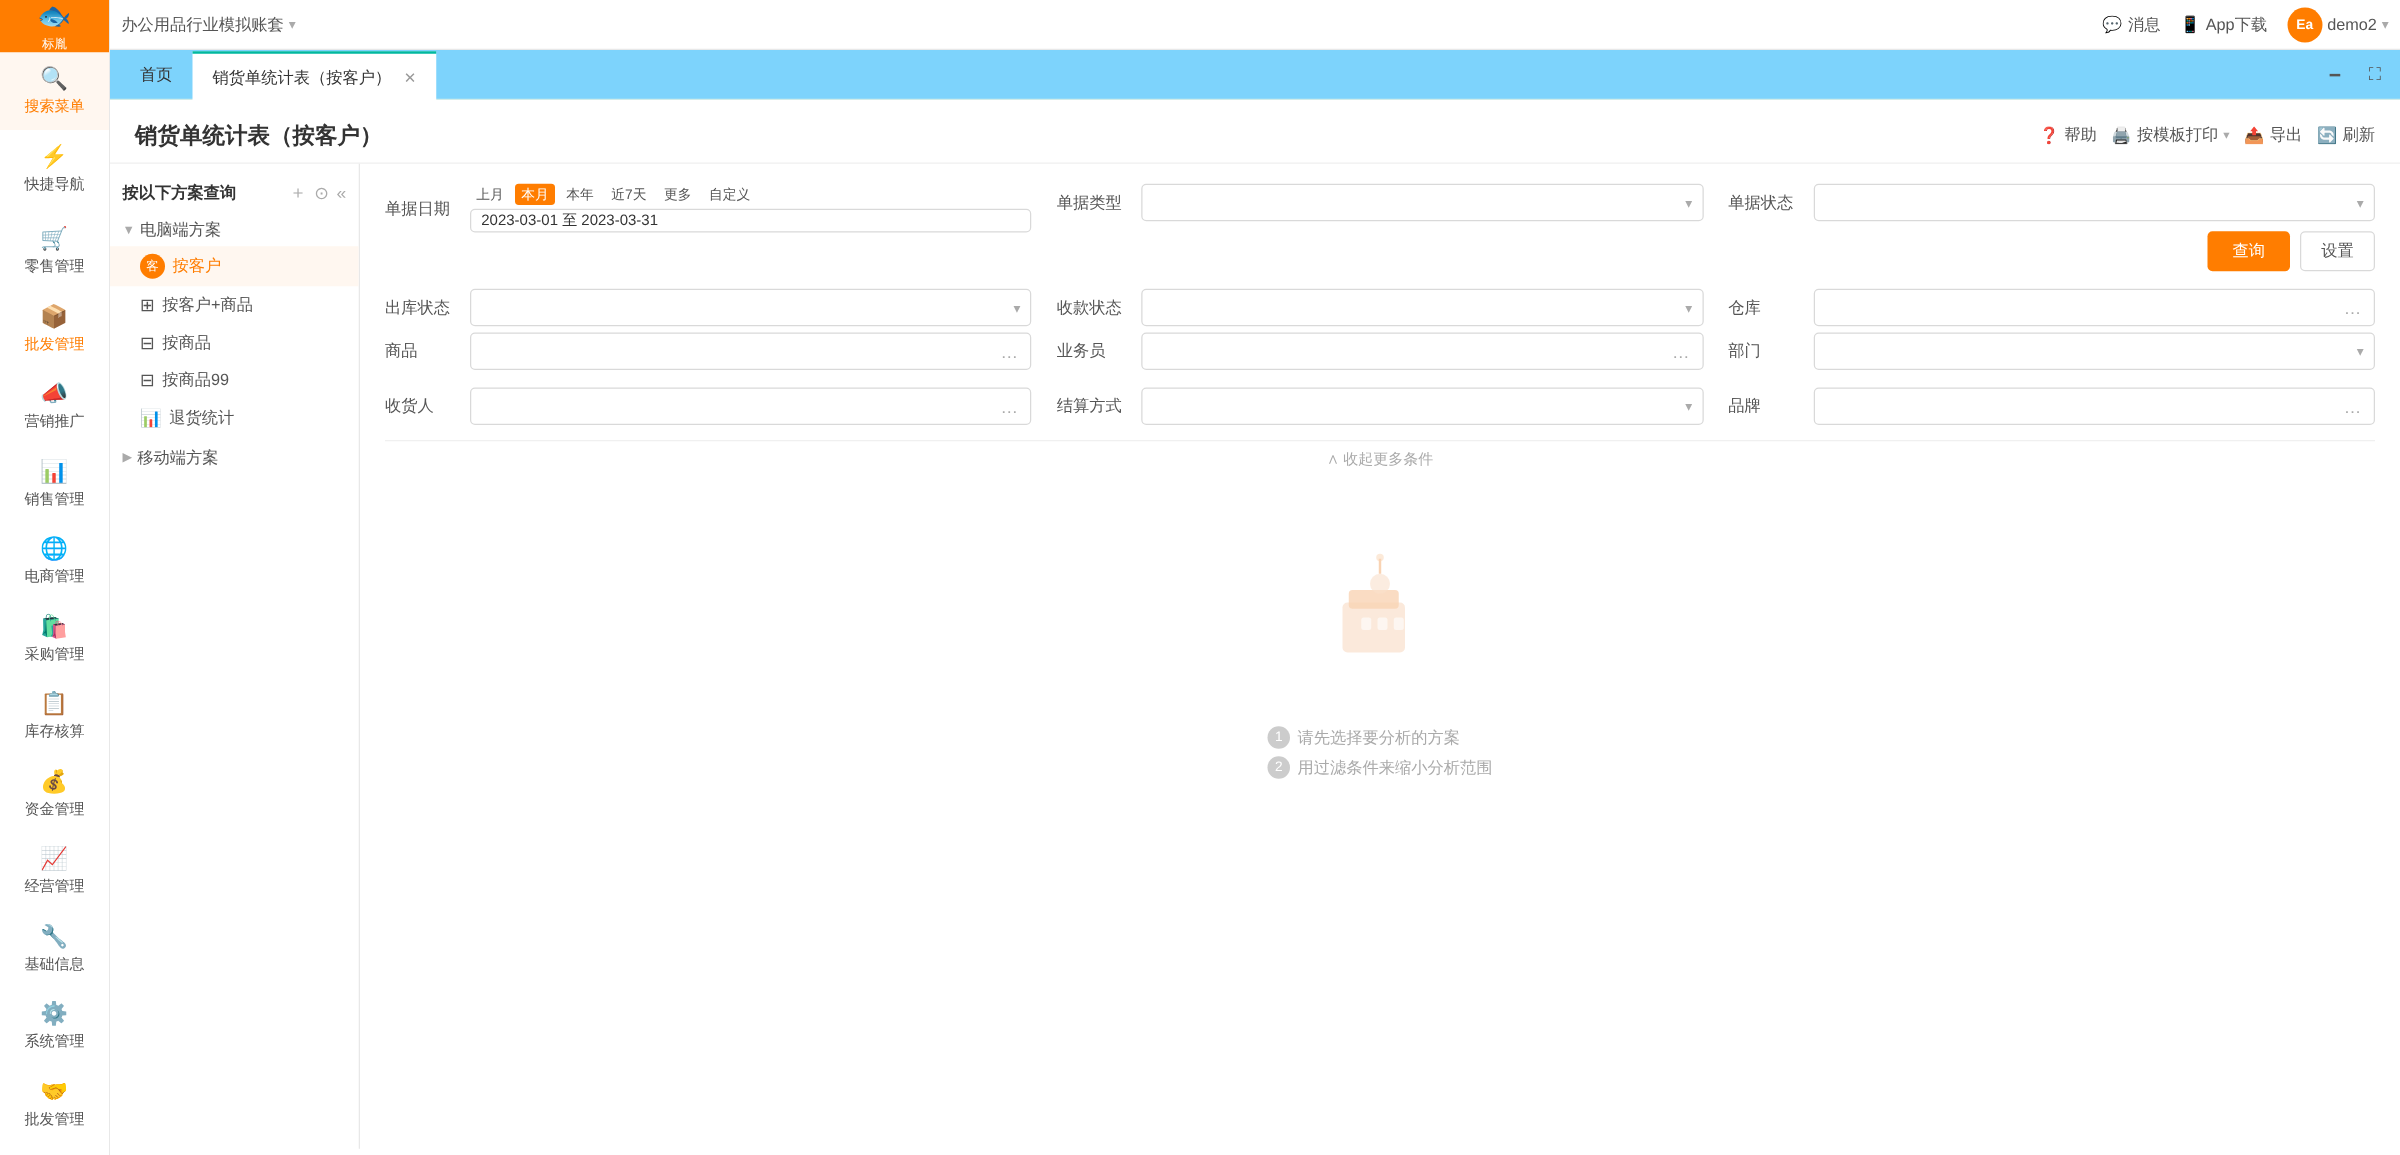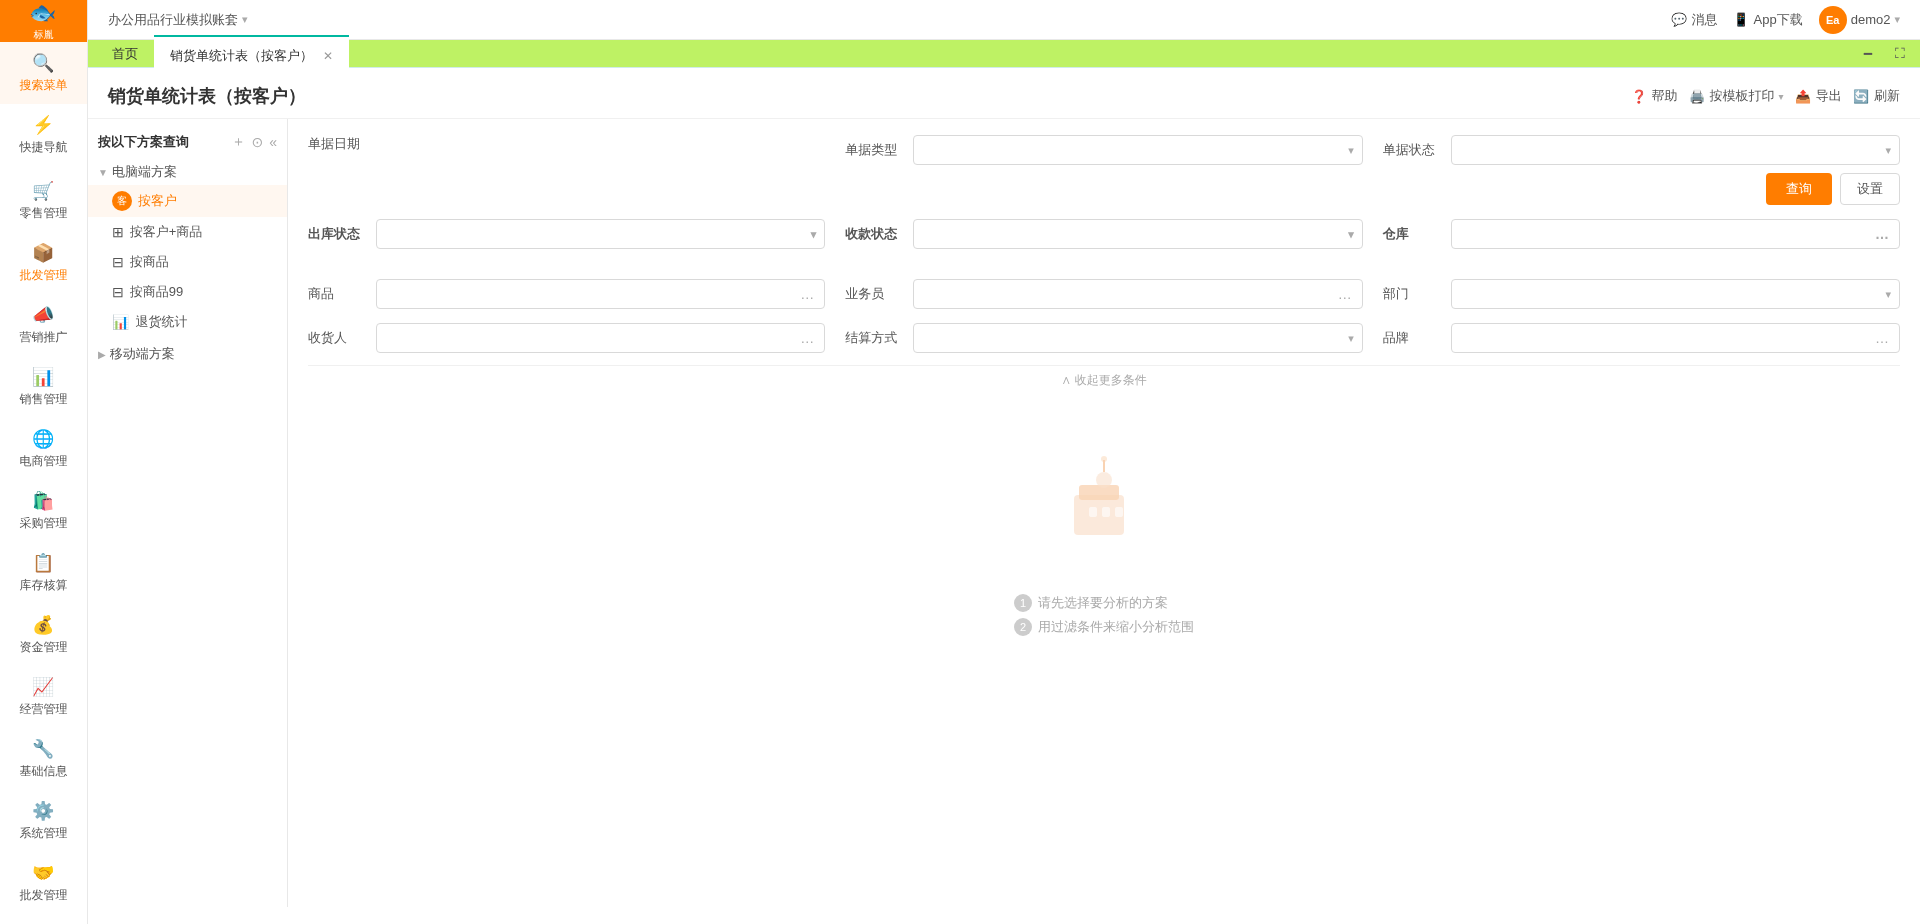--- a/index.html
+++ b/index.html
@@ -13,29 +13,29 @@
     .sidebar-item { width: 88px; padding: 10px 4px; display: flex; flex-direction: column; align-items: center; cursor: pointer; font-size: 12px; color: #555; border-bottom: none; }
     .sidebar-item .s-icon { font-size: 18px; margin-bottom: 3px; }
     .sidebar-search { background: #fff7f0; color: #ff7d00; }
     .sidebar-divider { width: 60px; height: 1px; background: #e8e8e8; margin: 2px 0; }
     .sidebar-item.active { color: #ff7d00; }
 
     
     .main-area { flex: 1; display: flex; flex-direction: column; height: 924px; overflow: hidden; }
 
     
-    .topbar { height: 40px; background: #fff; display: flex; align-items: center; justify-content: space-between; padding: 0 20px; border-bottom: 1px solid #e8e8e8; }
+    .topbar { height: 40px; background: #fff; display: flex; align-items: center; justify-content: space-between; padding: 0 9px; border-bottom: 1px solid #e8e8e8; }
     .topbar-left { display: flex; align-items: center; gap: 6px; font-size: 13px; color: #555; }
     .topbar-dropdown { display: flex; align-items: center; gap: 4px; cursor: pointer; color: #555; }
     .topbar-right { display: flex; align-items: center; gap: 16px; font-size: 13px; color: #555; }
     .topbar-right-item { display: flex; align-items: center; gap: 4px; cursor: pointer; }
     .avatar { width: 28px; height: 28px; border-radius: 50%; background: #ff7d00; color: #fff; display: flex; align-items: center; justify-content: center; font-size: 11px; font-weight: bold; }
 
     
-    .tabbar { height: 28px; background: #bef264; display: flex; align-items: center; padding: 0 8px; gap: 0; border-bottom: 1px solid #d0ece9; }
+    .tabbar { height: 40px; background: #7dd3fc; display: flex; align-items: center; padding: 0 8px; gap: 0; border-bottom: 1px solid #d0ece9; }
     .tab { height: 40px; padding: 0 16px; display: flex; align-items: center; gap: 6px; cursor: pointer; font-size: 13px; color: #555; background: transparent; border: none; }
     .tab.home { color: #333; }
     .tab.active { background: #fff; color: #333; border-top: 2px solid #00b8a0; margin-top: 2px; }
     .tab-close { font-size: 12px; color: #999; cursor: pointer; margin-left: 4px; }
     .tabbar-actions { margin-left: auto; display: flex; align-items: center; gap: 8px; }
     .tabbar-icon-btn { width: 24px; height: 24px; display: flex; align-items: center; justify-content: center; cursor: pointer; color: #555; font-size: 14px; }
 
     
     .page-content { flex: 1; overflow-y: auto; background: #fff; }
 
@@ -269,20 +269,33 @@
         </div>
       </div>
 
       <div class="right-panel">
 
         <div style="display: flex; align-items: flex-start; gap: 20px; margin-bottom: 14px;">
 
           <div style="flex: 1;">
             <div class="filter-row">
               <span class="filter-label">单据日期</span>
+              <div style="flex: 1; display: flex; flex-direction: column; gap: 3px;">
+                <div style="display: flex; align-items: center; gap: 4px;">
+                  <span class="date-btn">上月</span>
+                  <span class="date-btn active-month">本月</span>
+                  <span class="date-btn">本年</span>
+                  <span class="date-btn">近7天</span>
+                  <span class="date-btn">更多</span>
+                  <span class="date-btn">自定义</span>
+                </div>
+                <div class="filter-control date-range">
+                  <span>2023-03-01 至 2023-03-31</span>
+                </div>
+              </div>
             </div>
           </div>
 
           <div style="flex: 1;">
             <div class="filter-row">
               <span class="filter-label">单据类型</span>
               <div class="filter-control">
                 <span class="chevron">▾</span>
               </div>
             </div>
@@ -295,21 +308,21 @@
                 <span class="chevron">▾</span>
               </div>
             </div>
             <div style="display: flex; gap: 8px; margin-top: 8px;">
               <button class="btn-query">查询</button>
               <button class="btn-setting">设置</button>
             </div>
           </div>
         </div>
 
-        <div style="display: flex; align-items: center; gap: 20px; margin-bottom: 30px; font-weight: bold;">
+        <div style="display: flex; align-items: center; gap: 20px; margin-bottom: 5px;">
           <div style="flex: 1;">
             <div class="filter-row">
               <span class="filter-label">出库状态</span>
               <div class="filter-control">
                 <span class="chevron">▾</span>
               </div>
             </div>
           </div>
           <div style="flex: 1;">
             <div class="filter-row">

